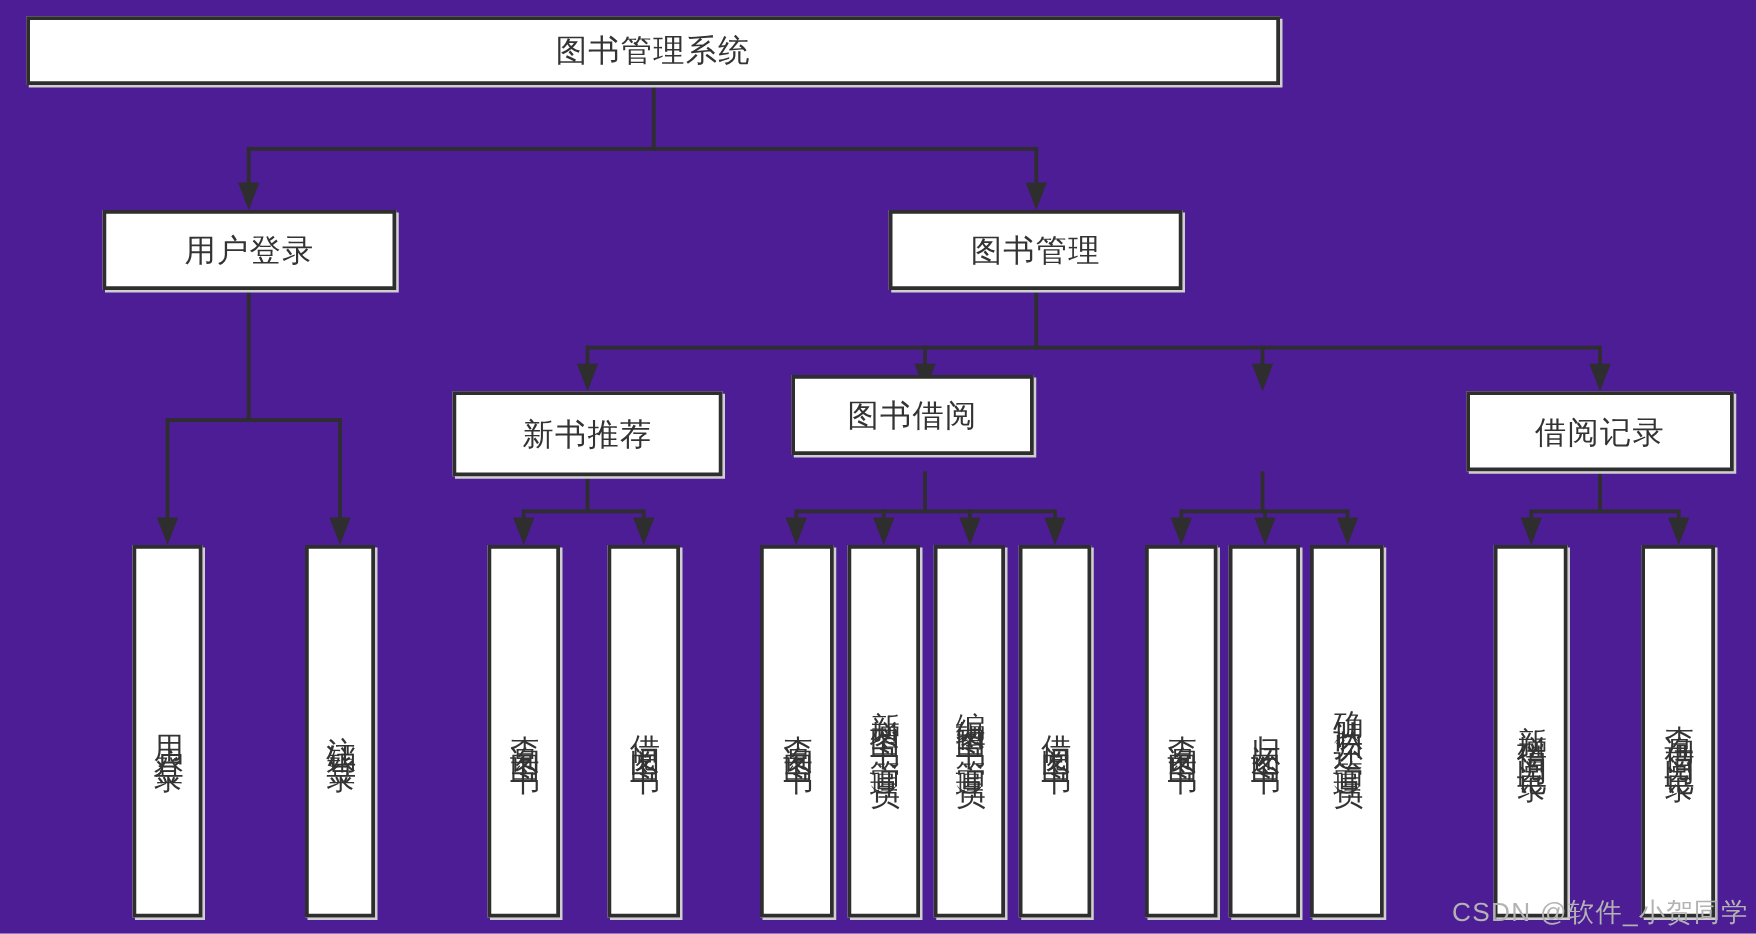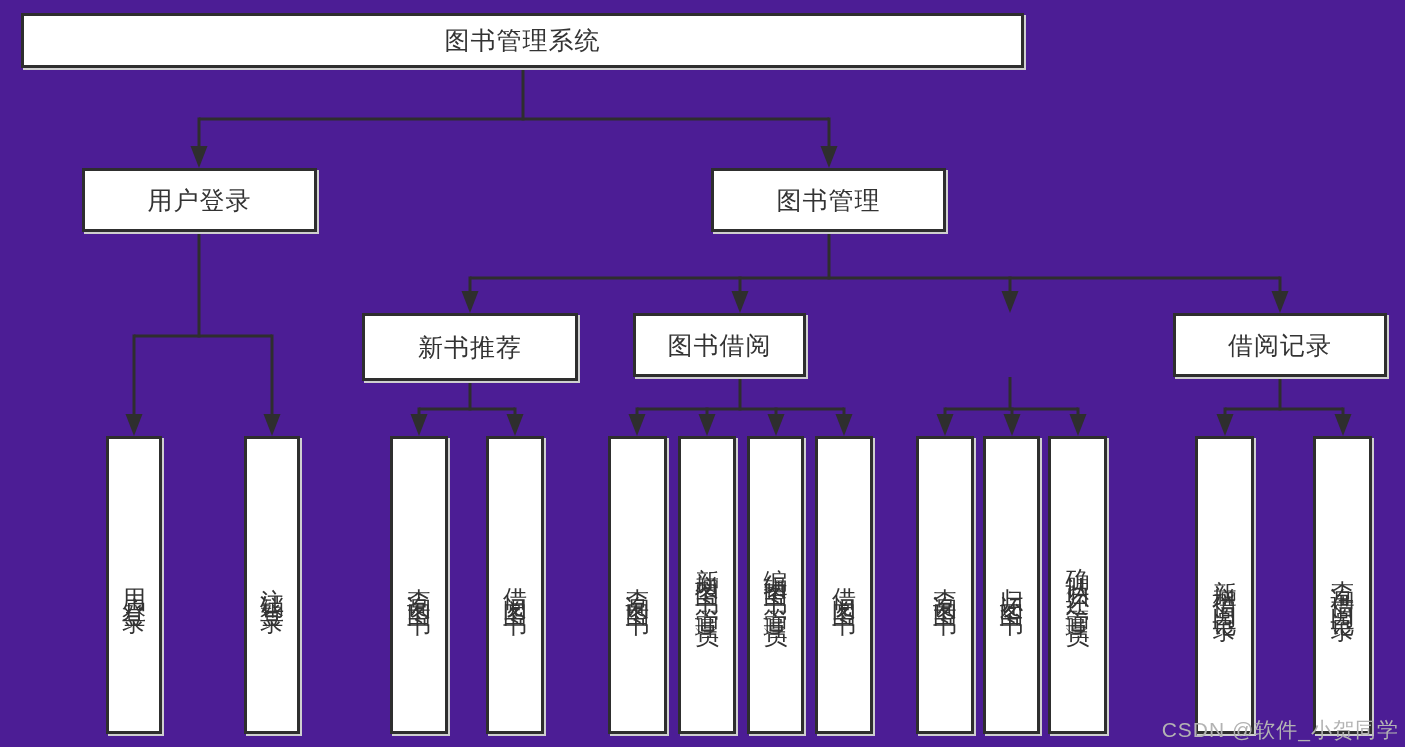--- a/index.html
+++ b/index.html
@@ -133,21 +133,21 @@
   <div class="node hnode" style="left:82px; top:168px; width:235px; height:64px;">
     <span>用户登录</span>
   </div>
   <div class="node hnode" style="left:711px; top:168px; width:235px; height:64px;">
     <span>图书管理</span>
   </div>
 
   <div class="node hnode" style="left:362px; top:313px; width:216px; height:68px;">
     <span>新书推荐</span>
   </div>
-  <div class="node hnode" style="left:633px; top:313px; width:173px; height:64px;">
+  <div class="node hnode" style="left:633px; top:300px; width:194px; height:64px;">
     <span>图书借阅</span>
   </div>
   <div class="node hnode" style="left:1173px; top:313px; width:214px; height:64px;">
     <span>借阅记录</span>
   </div>
 
   <div class="node vnode" style="left:106px; top:436px; width:56px; height:298px;">
     <span class="vtext">用户登录</span>
   </div>
   <div class="node vnode" style="left:244px; top:436px; width:56px; height:298px;">

